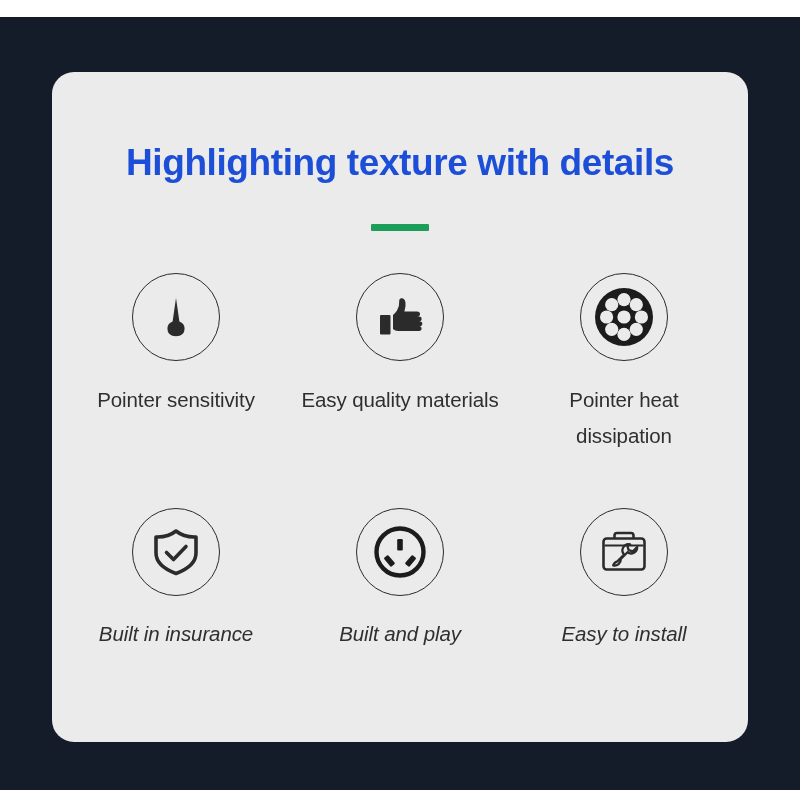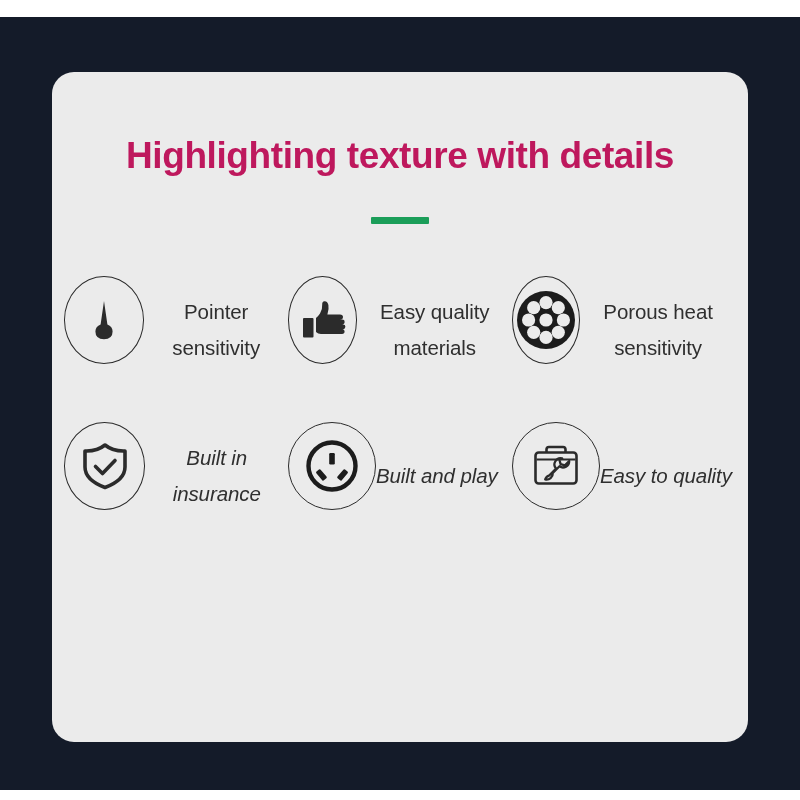--- a/index.html
+++ b/index.html
@@ -54,23 +54,24 @@
     top: 62px;
     width: 696px;
     text-align: center;
   }
 
   .card-title {
     font-family: "Liberation Sans Narrow", "Liberation Sans", sans-serif;
     font-size: 37px;
     font-weight: bold;
     letter-spacing: -0.4px;
-    color: #be185d;
+    color: #1d4ed8;
     line-height: 44px;
     white-space: nowrap;
+    margin-top: 7px;
   }
 
   .accent-bar {
     width: 58px;
     height: 7px;
     background: #1b9e59;
     margin: 39px auto 0 auto;
     border-radius: 1px;
   }
 
@@ -81,21 +82,21 @@
     top: 201px;
     width: 672px;
     display: grid;
     grid-template-columns: repeat(3, 1fr);
     grid-template-rows: auto auto;
     row-gap: 54px;
   }
 
   .feature {
     display: flex;
-    flex-direction: row;
+    flex-direction: column;
     align-items: center;
   }
 
   .icon-circle {
     width: 88px;
     height: 88px;
     border: 1.6px solid #2b2b2b;
     border-radius: 50%;
     display: flex;
     align-items: center;
@@ -167,21 +168,21 @@
               <circle cx="43.3" cy="18.7" r="6.6" fill="#ebebeb"></circle>
               <circle cx="48.4" cy="31" r="6.6" fill="#ebebeb"></circle>
               <circle cx="43.3" cy="43.3" r="6.6" fill="#ebebeb"></circle>
               <circle cx="31" cy="48.4" r="6.6" fill="#ebebeb"></circle>
               <circle cx="18.7" cy="43.3" r="6.6" fill="#ebebeb"></circle>
               <circle cx="13.6" cy="31" r="6.6" fill="#ebebeb"></circle>
               <circle cx="18.7" cy="18.7" r="6.6" fill="#ebebeb"></circle>
             </svg>
           </span>
         </div>
-        <div class="feature-label">Porous heat sensitivity</div>
+        <div class="feature-label">Pointer heat dissipation</div>
       </div>
 
       <div class="feature row2">
         <div class="icon-circle">
           <span>
             <svg width="52" height="52" viewBox="0 0 52 52">
               <path d="M26 5 Q34 11.5 46 11 L46 27 Q46 40 26 47.5 Q6 40 6 27 L6 11 Q18 11.5 26 5 Z" fill="none" stroke="#2b2b2b" stroke-width="3.6" stroke-linejoin="round"></path>
               <path d="M16.5 26.5 L23.5 33.5 L36 20.5" fill="none" stroke="#2b2b2b" stroke-width="3.6" stroke-linecap="round" stroke-linejoin="round"></path>
             </svg>
           </span>
@@ -207,18 +208,18 @@
         <div class="icon-circle">
           <span>
             <svg width="54" height="54" viewBox="0 0 54 54">
               <path d="M17.5 13.5 L17.5 10.5 Q17.5 8 20 8 L34 8 Q36.5 8 36.5 10.5 L36.5 13.5" fill="none" stroke="#2b2b2b" stroke-width="2.6" stroke-linejoin="round"></path>
               <rect x="6.5" y="13.5" width="41" height="31" rx="3.2" fill="none" stroke="#2b2b2b" stroke-width="2.6"></rect>
               <line x1="7.6" y1="20.5" x2="46.4" y2="20.5" stroke="#2b2b2b" stroke-width="2.2"></line>
               <path d="M33.2 19.4 A6.2 6.2 0 0 0 27.1 29.6 L20.4 36.3 A6.2 6.2 0 0 0 16.2 40.4 A6.2 6.2 0 0 0 23.8 34 L30.5 27.3 A6.2 6.2 0 0 0 40.2 22 L35.9 26.3 L31.6 25.1 L30.4 20.8 Z" fill="none" stroke="#2b2b2b" stroke-width="2.3" stroke-linejoin="round"></path>
             </svg>
           </span>
         </div>
-        <div class="feature-label">Easy to quality</div>
+        <div class="feature-label">Easy to install</div>
       </div>
 
     </div>
   </div>
 </div>
 
 </body></html>

